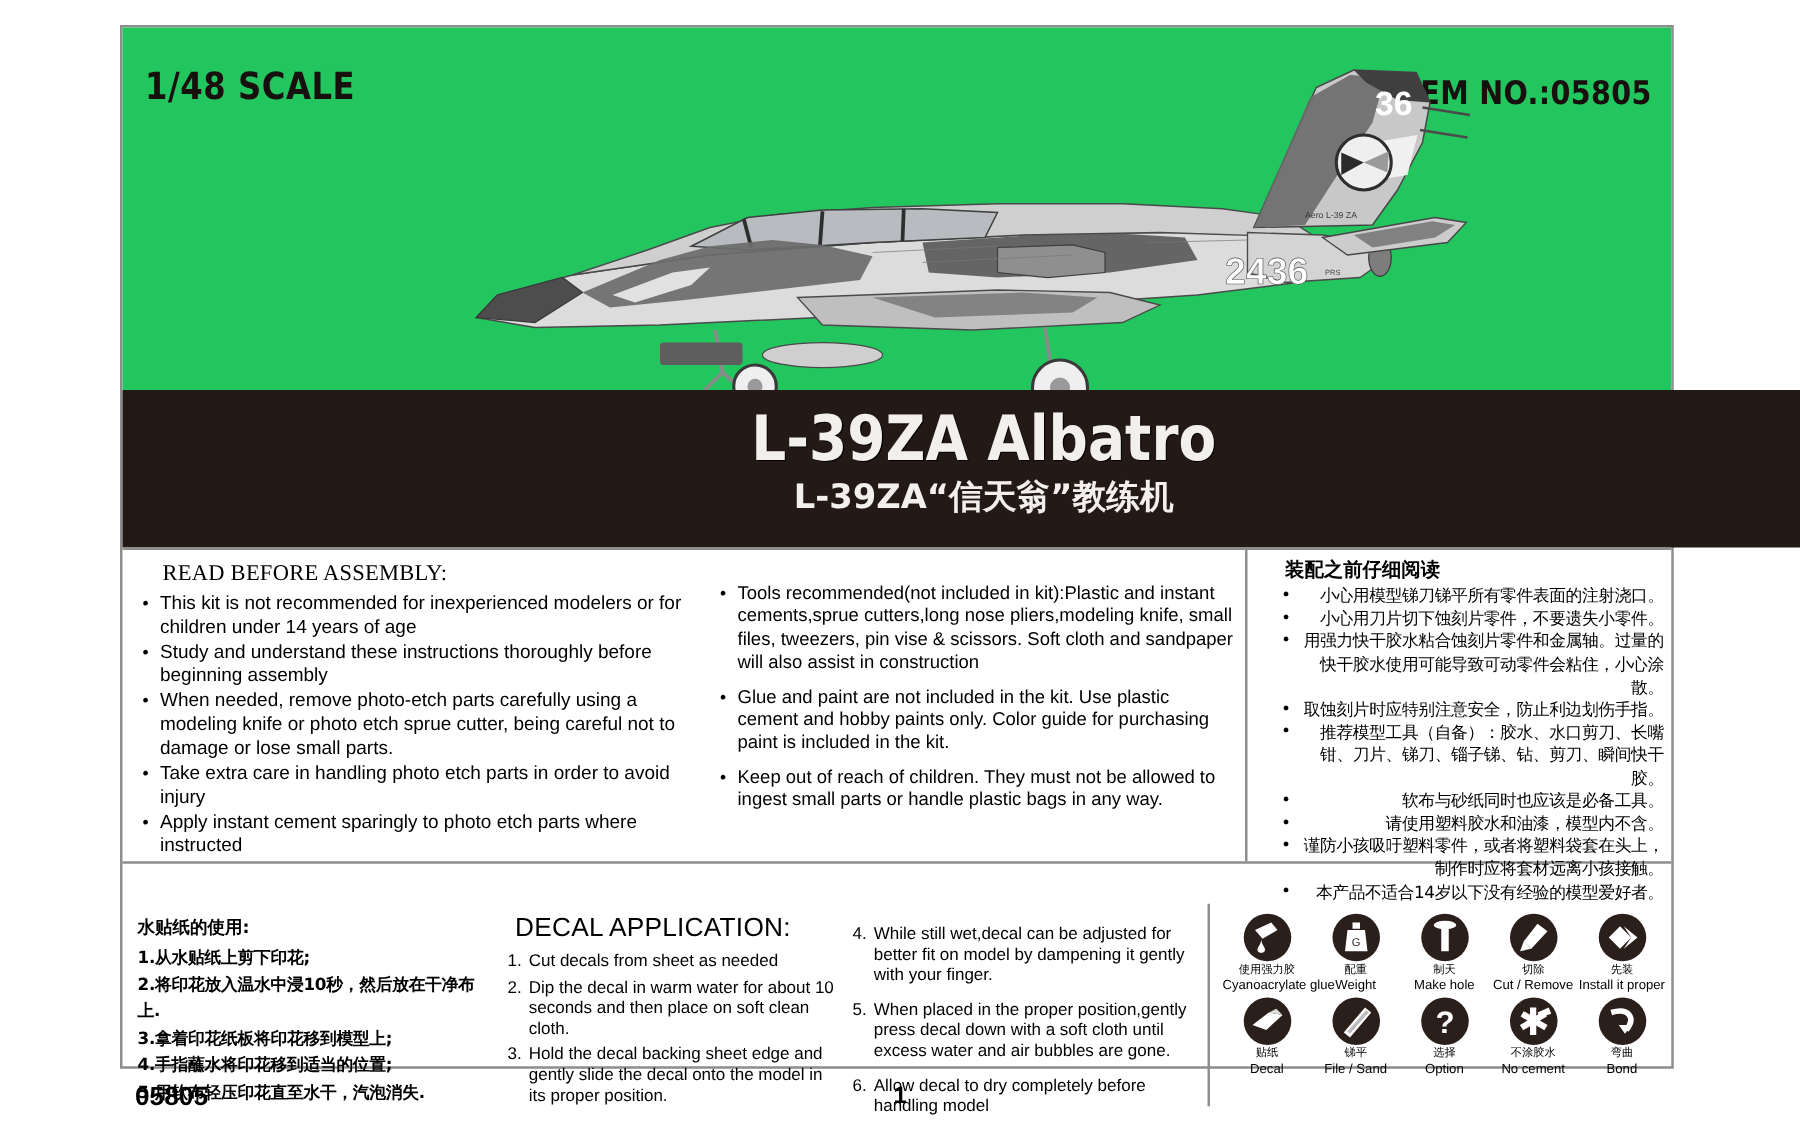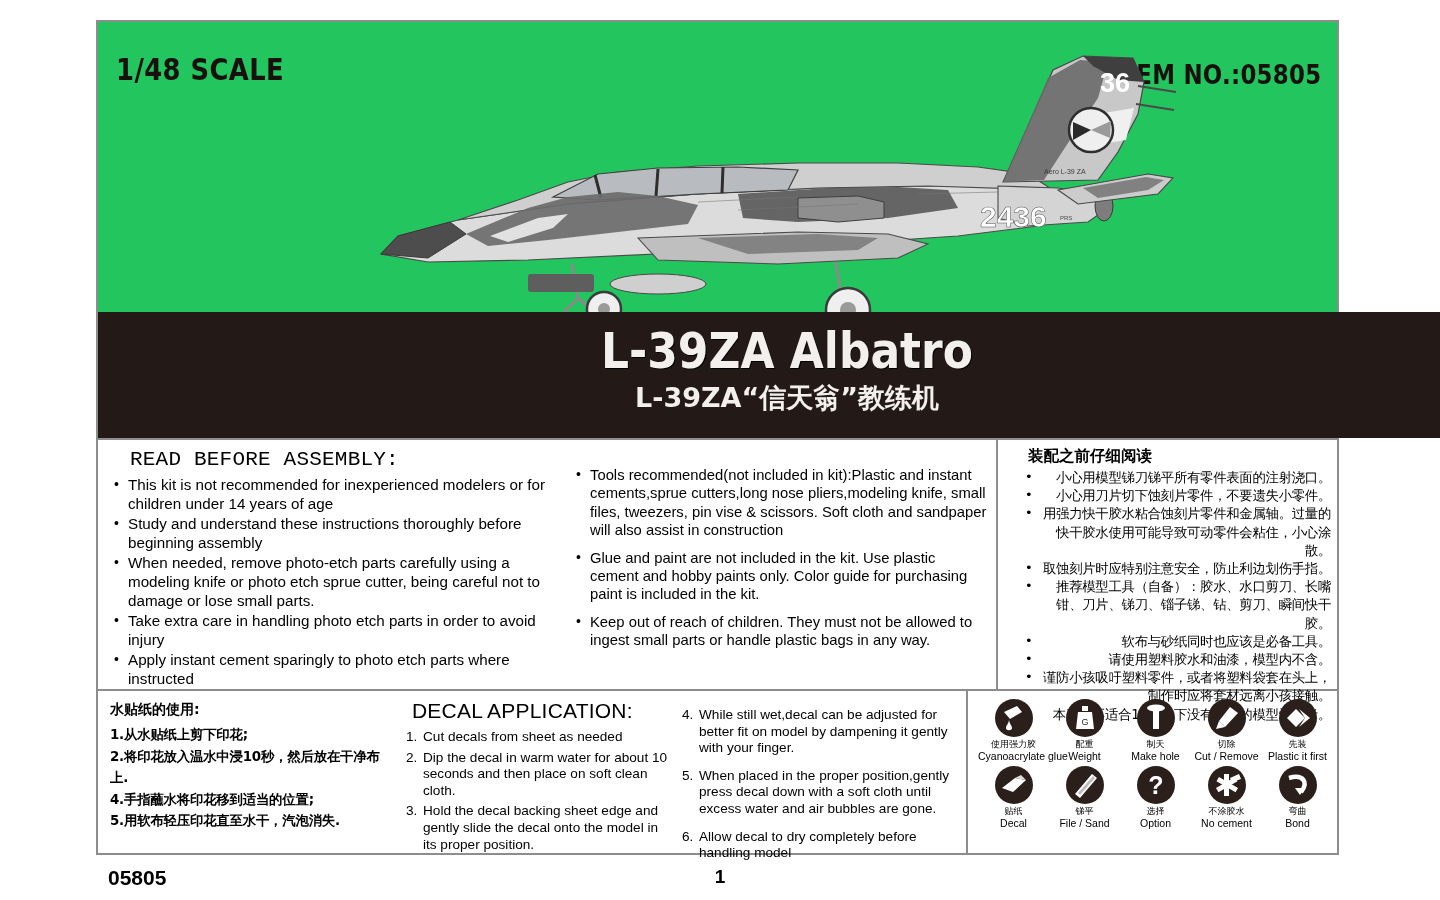--- a/index.html
+++ b/index.html
@@ -132,25 +132,25 @@
     box-sizing: border-box;
   }
   .col-cn {
     width: 341px;
     padding: 6px 6px 0 26px;
     box-sizing: border-box;
     border-left: 2px solid #8d8d8d;
   }
 
   .read-head {
-    font-size: 21px;
+    font-size: 18px;
     font-weight: normal;
     letter-spacing: 0.2px;
     margin: 0 0 5px 18px;
-    font-family: Liberation Mono, monospace;
+    font-family: Liberation Serif, serif;
   }
   ul.blist {
     list-style: none;
     margin: 0;
     padding: 0;
   }
   ul.blist li {
     position: relative;
     padding-left: 16px;
     margin-bottom: 2px;
@@ -196,21 +196,21 @@
     position: absolute;
     left: 1px;
     top: -1px;
     font-size: 13px;
   }
 
   
   .decal {
     position: absolute;
     left: 98px;
-    top: 691px;
+    top: 723px;
     width: 1239px;
     height: 162px;
     display: flex;
     box-sizing: border-box;
     justify-content: flex-end;
   }
   .dc-cn {
     width: 300px;
     padding: 10px 4px 0 12px;
     box-sizing: border-box;
@@ -445,20 +445,21 @@
       </ul>
     </div>
   </div>
 
   <div class="decal">
 
     <div class="dc-cn">
       <div class="dc-cn-head">水贴纸的使用:</div>
       <div class="dc-cn-item">1.从水贴纸上剪下印花;</div>
       <div class="dc-cn-item">2.将印花放入温水中浸10秒，然后放在干净布上.</div>
+      <div class="dc-cn-item">3.拿着印花纸板将印花移到模型上;</div>
       <div class="dc-cn-item">4.手指蘸水将印花移到适当的位置;</div>
       <div class="dc-cn-item">5.用软布轻压印花直至水干，汽泡消失.</div>
     </div>
 
     <div class="dc-en1">
       <div class="dc-head">DECAL APPLICATION:</div>
       <div class="dc-step">
         <span class="num">1.</span>
         <span>Cut decals from sheet as needed</span>
       </div>
@@ -537,21 +538,21 @@
         </div>
 
         <div class="icon-cell">
           <div class="icon-disc">
             <svg viewBox="0 0 38 38" width="38" height="38">
               <path d="M8 19 L17 10 L26 19 L17 28 Z" fill="#fff"></path>
               <path d="M20 10 L31 19 L20 28 L26 19 Z" fill="#fff"></path>
             </svg>
           </div>
           <div class="icon-cn">先装</div>
-          <div class="icon-en">Plastic it first</div>
+          <div class="icon-en">Install it proper</div>
         </div>
       </div>
 
       <div class="icon-row">
 
         <div class="icon-cell">
           <div class="icon-disc">
             <svg viewBox="0 0 38 38" width="38" height="38">
               <path d="M7 22 L20 12 L31 14 L18 26 Z" fill="#fff"></path>
               <path d="M20 12 L26 9 L31 14 Z" fill="#dcdcdc"></path>

